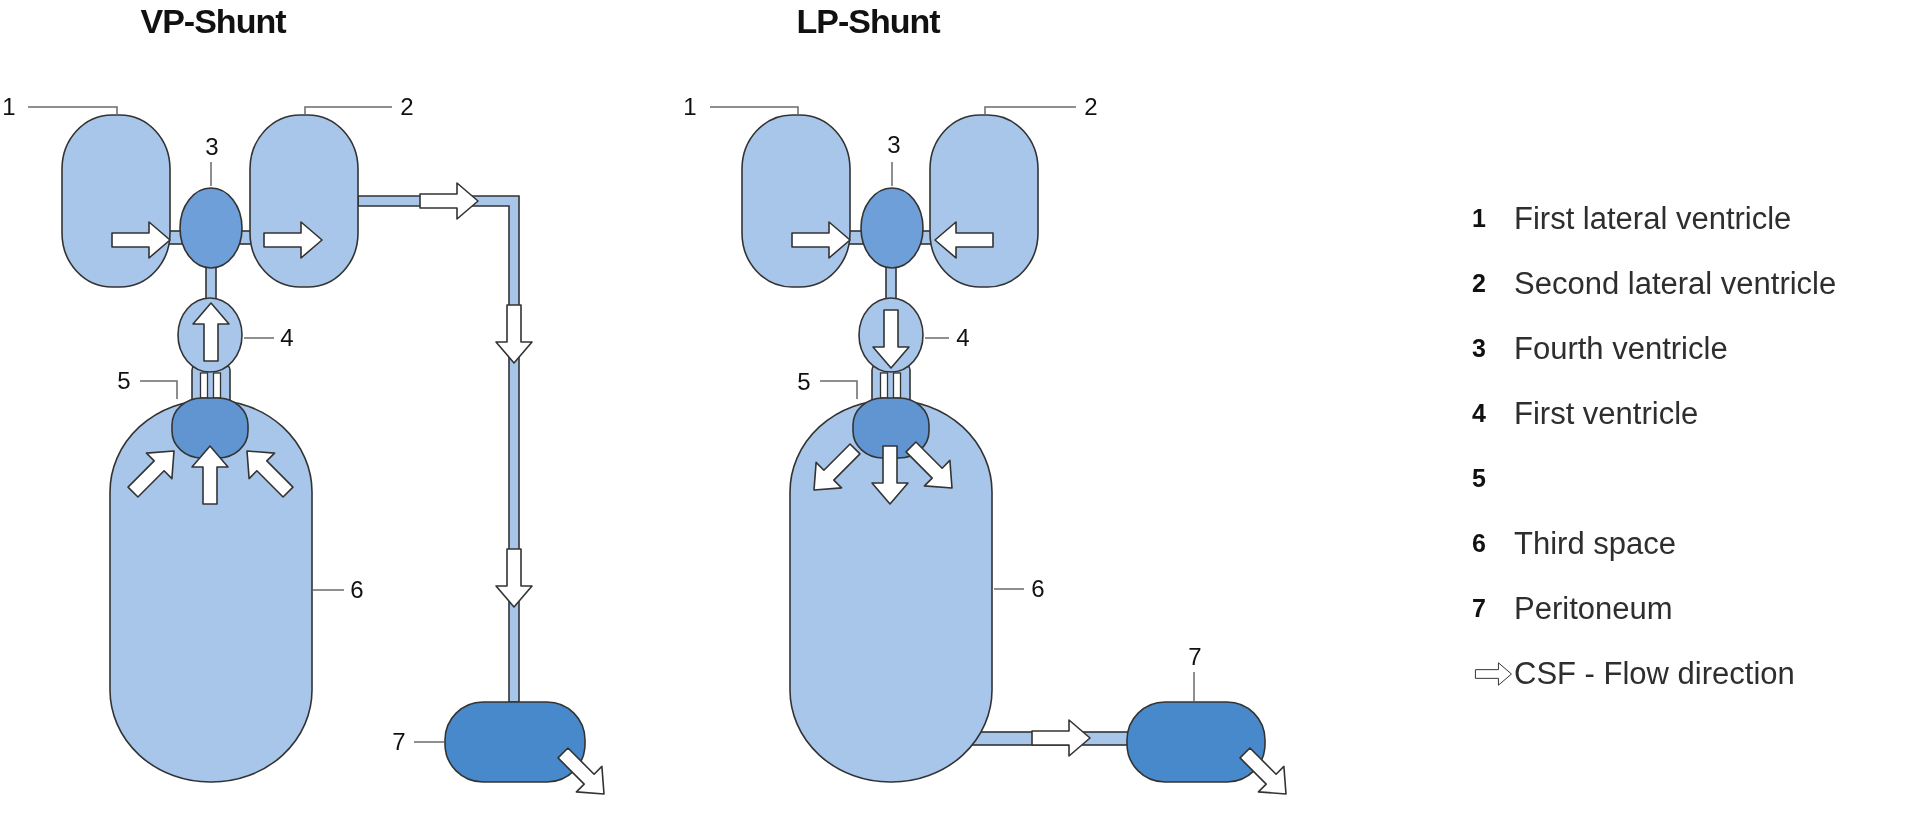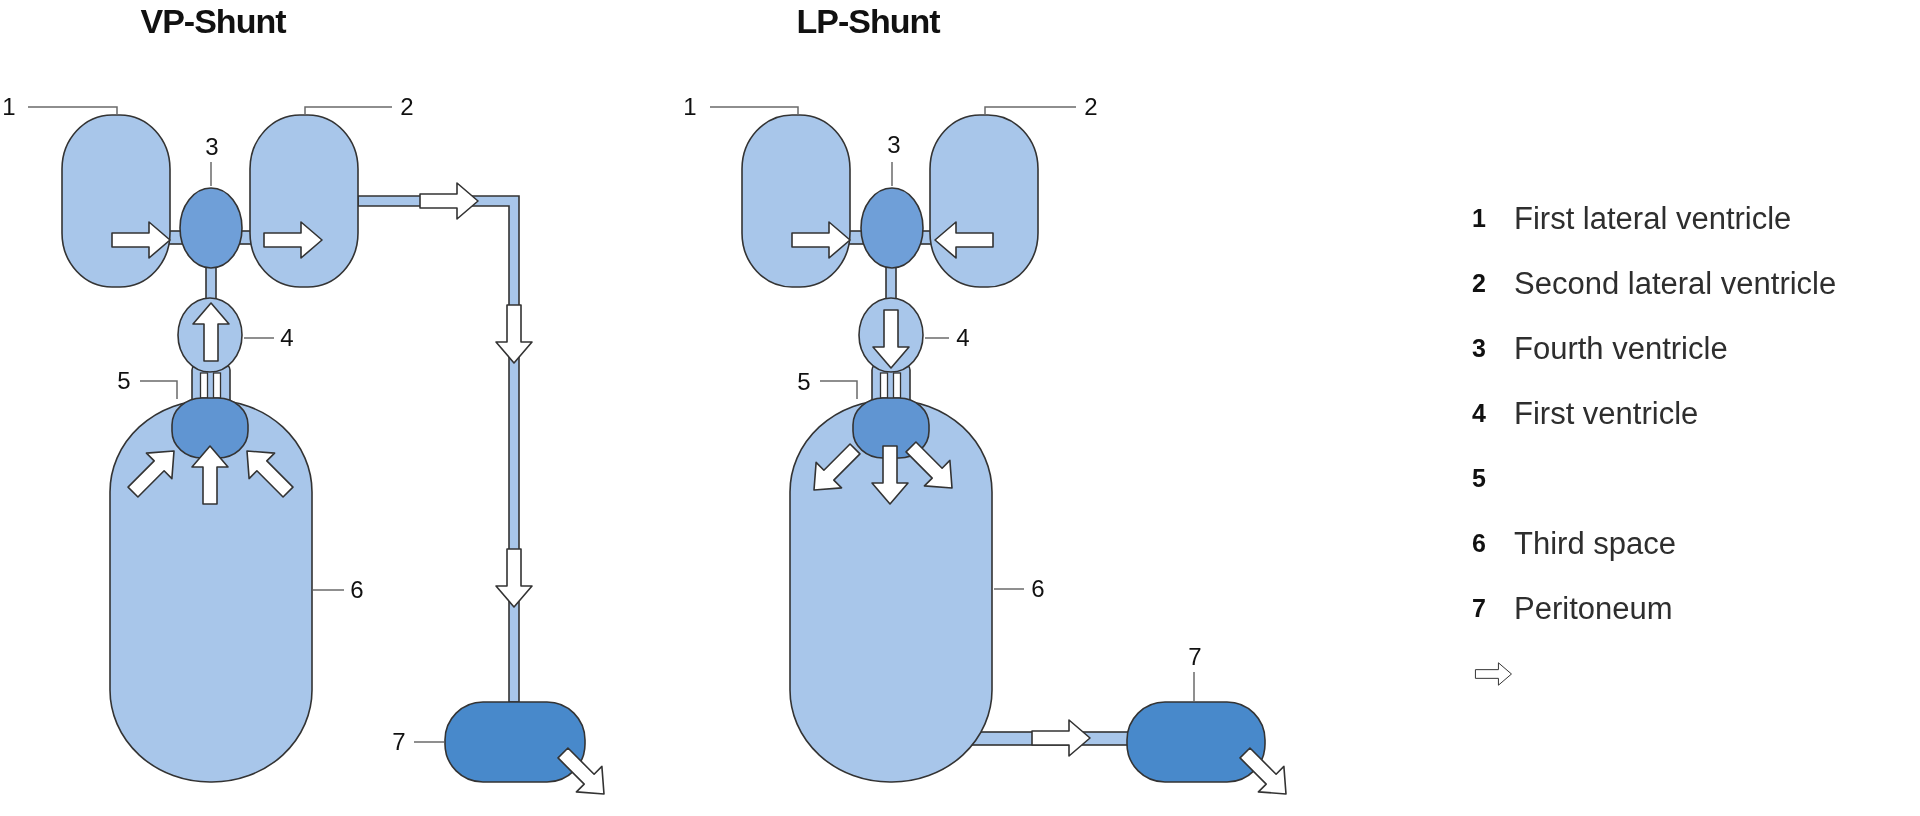--- a/index.html
+++ b/index.html
@@ -185,16 +185,17 @@
     <div class="legend-row">
       <span class="legend-num">7</span>
       <span class="legend-label">Peritoneum</span>
     </div>
     <div class="legend-row">
       <span class="legend-arrow-slot">
         <svg width="50" height="34" viewBox="0 0 50 34">
           <use href="#arrowShape" transform="translate(47,17) scale(0.74)"></use>
         </svg>
       </span>
+      <span class="legend-label">CSF - Flow direction</span>
     </div>
   </div>
 
 </div>
 
 </body></html>

